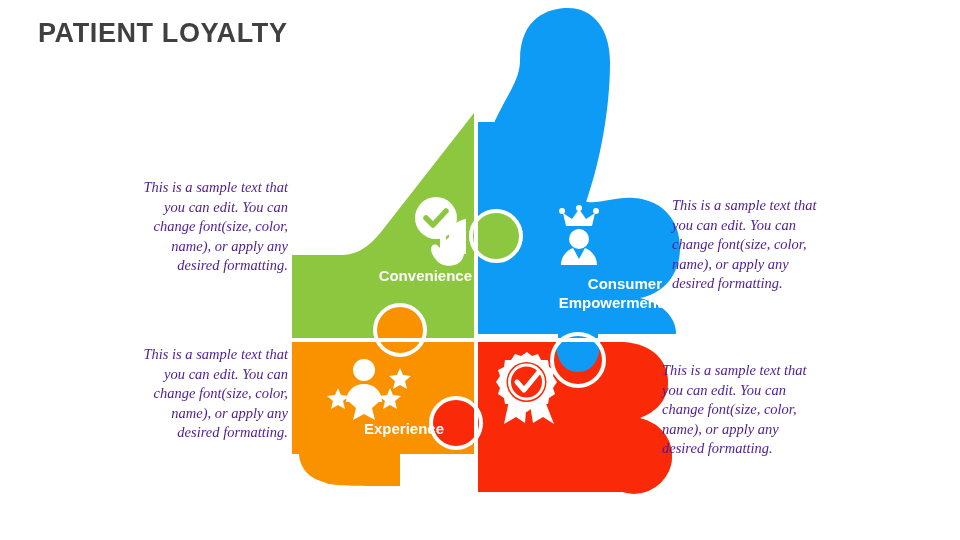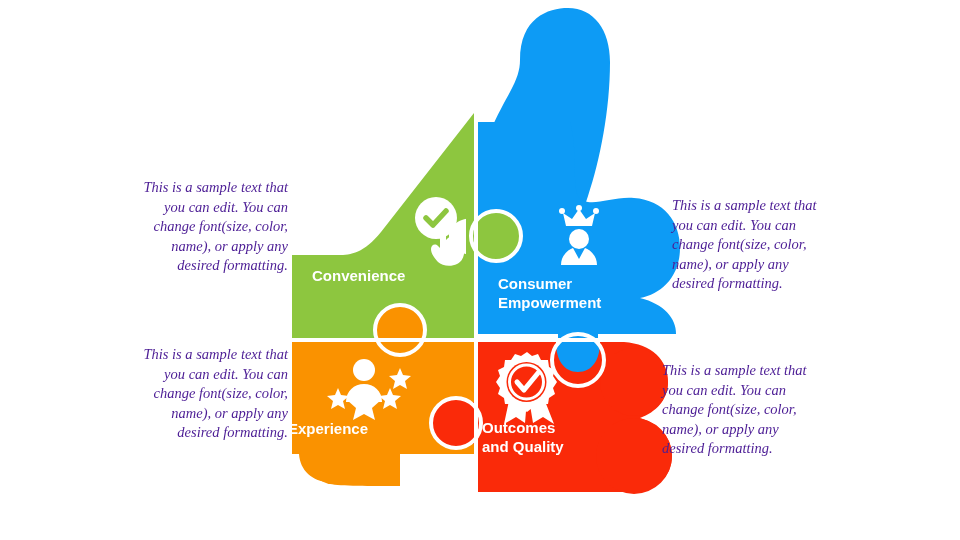--- a/index.html
+++ b/index.html
@@ -25,21 +25,21 @@
   
   #diagram{position:absolute;left:0;top:0;width:960px;height:540px;}
 
   
   .piece-label{
     position:absolute;
     color:#ffffff;
     font-weight:bold;
     font-size:15px;
     line-height:19px;
-    text-align:left;
+    text-align:right;
     font-family:"Liberation Sans", sans-serif;
     white-space:pre-line;
   }
   #label-convenience{left:312px;top:266px;width:160px;}
   #label-consumer{left:498px;top:274px;width:164px;}
   #label-experience{left:288px;top:419px;width:156px;}
   #label-outcomes{left:482px;top:418px;width:156px;}
 
   
   .side-text{
@@ -54,20 +54,21 @@
   #text-tl{left:140px;top:178px;text-align:right;}
   #text-bl{left:140px;top:345px;text-align:right;}
   #text-tr{left:672px;top:196px;text-align:left;}
   #text-br{left:662px;top:361px;text-align:left;}
 </style>
 </head>
 <body>
 
 <div id="slide">
 
+  <div id="title">PATIENT LOYALTY</div>
 
   <svg id="diagram" viewBox="0 0 960 540">
 
     <g>
 
       <path fill="#0D9BF5" d="M 520 60
            C 520 18, 548 8, 568 8
            C 594 8, 610 30, 610 62
            C 610 110, 600 160, 588 196
            C 578 226, 570 244, 572 256
@@ -208,21 +209,19 @@
       <circle cx="30.5" cy="30" r="20" fill="#FA2A09"></circle>
       <circle cx="30.5" cy="30" r="17" fill="none" stroke="#FFFFFF" stroke-width="3"></circle>
       <path d="M 21 30 L 28 38 L 42 21" stroke="#FFFFFF" stroke-width="5" fill="none" stroke-linecap="round" stroke-linejoin="round"></path>
     </g>
   </svg>
 
   <div class="piece-label" id="label-convenience">Convenience</div>
   <div class="piece-label" id="label-experience">Experience</div>
   <div class="piece-label" id="label-consumer">Consumer
 Empowerment</div>
-  <div class="piece-label" id="label-outcomes">Outcomes
-and Quality</div>
 
   <div class="side-text" id="text-tl">This is a sample text that you can edit. You can change font(size, color, name), or apply any desired formatting.</div>
   <div class="side-text" id="text-bl">This is a sample text that you can edit. You can change font(size, color, name), or apply any desired formatting.</div>
   <div class="side-text" id="text-tr">This is a sample text that you can edit. You can change font(size, color, name), or apply any desired formatting.</div>
   <div class="side-text" id="text-br">This is a sample text that you can edit. You can change font(size, color, name), or apply any desired formatting.</div>
 
 </div>
 
 </body></html>

